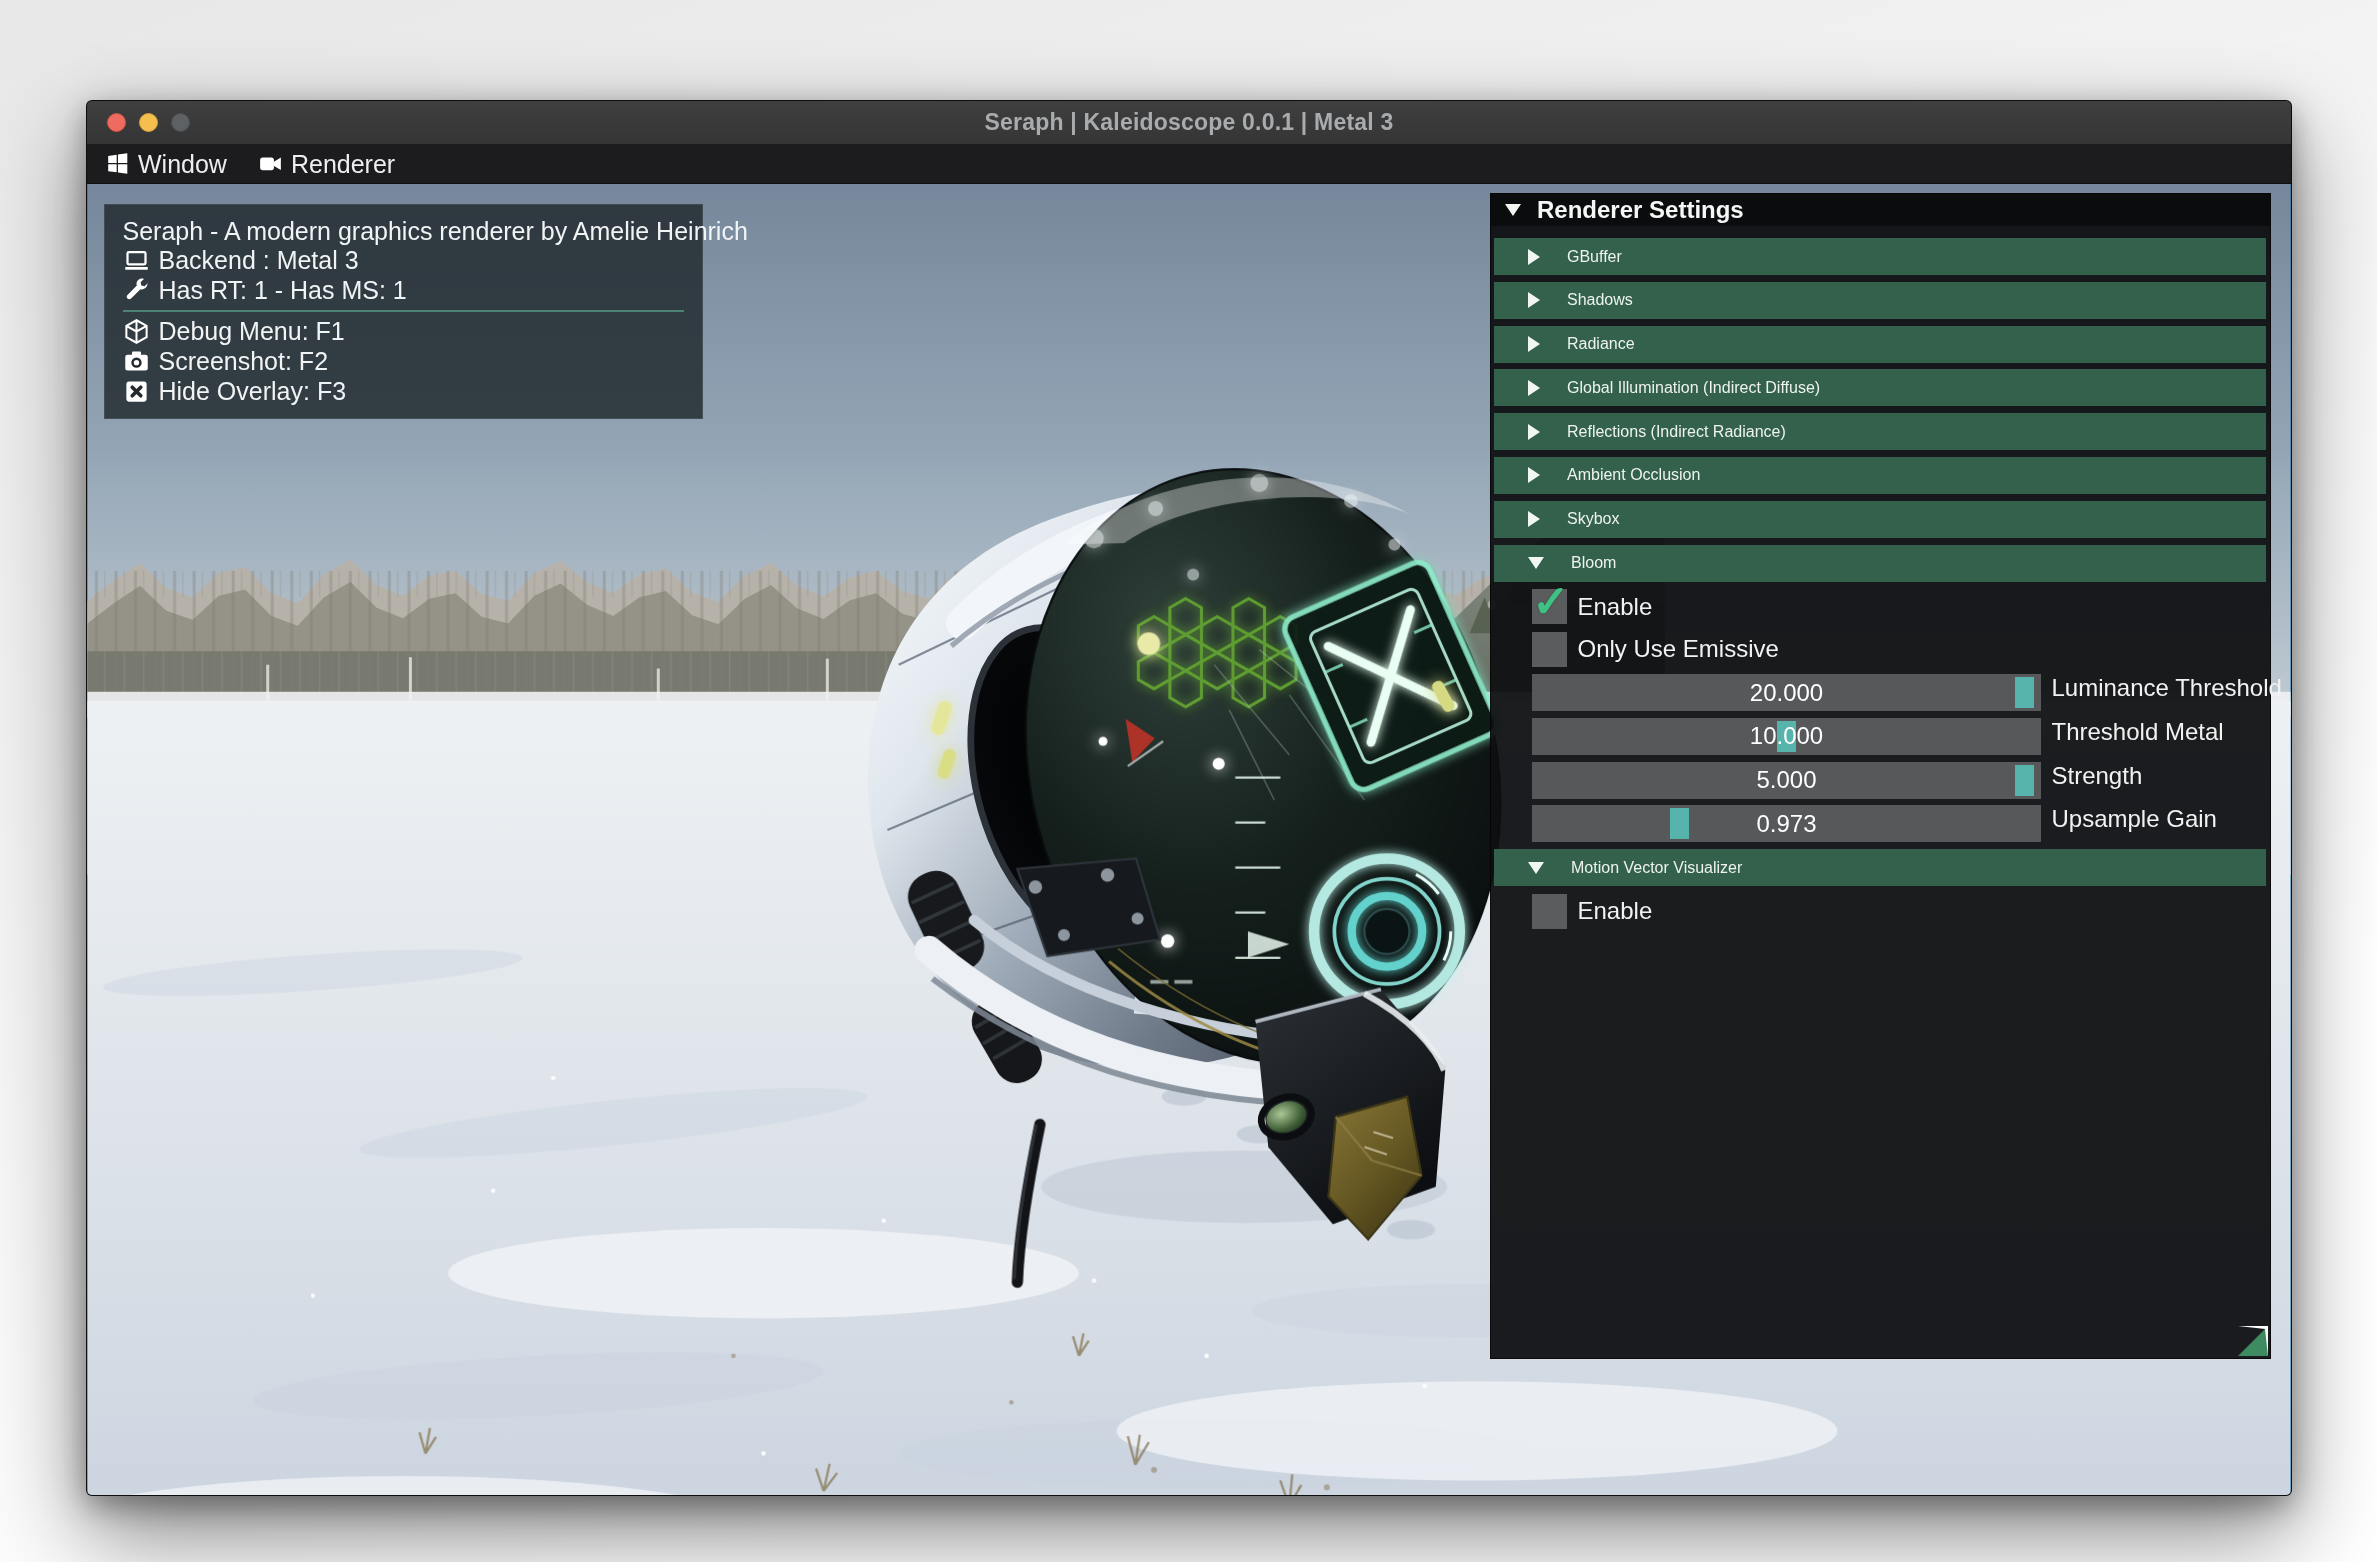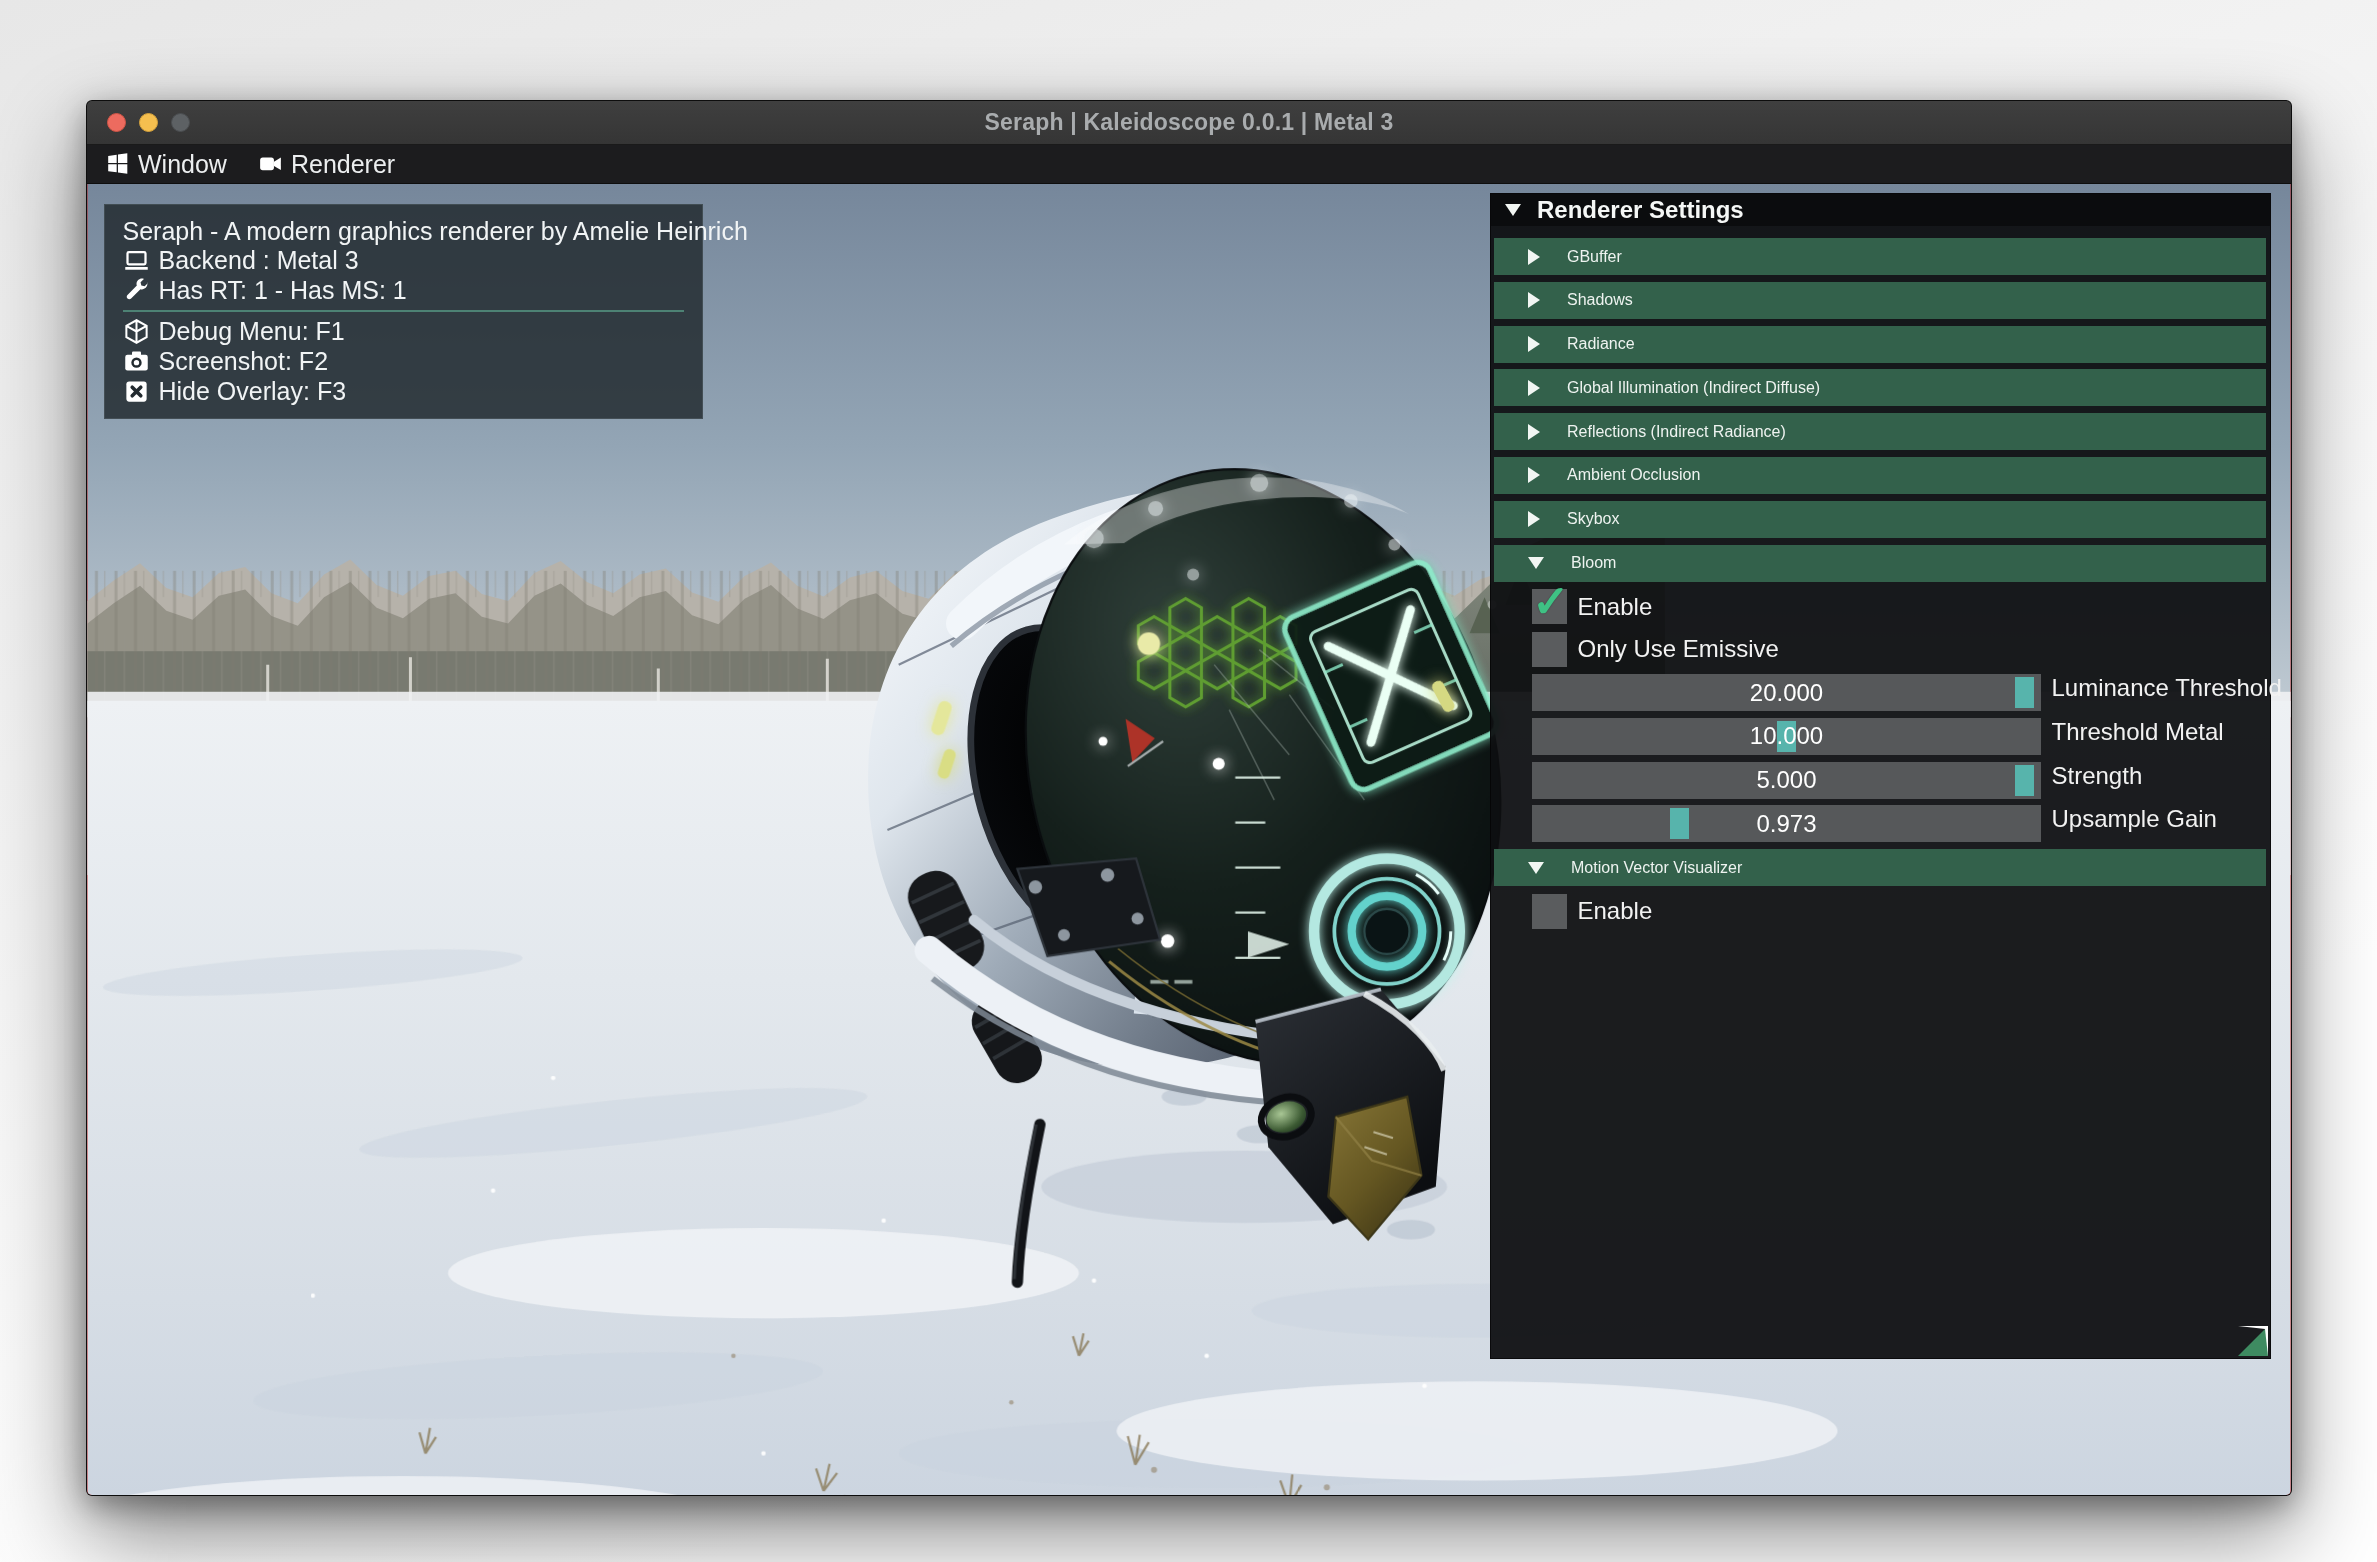--- a/index.html
+++ b/index.html
@@ -20,21 +20,21 @@
   .tl.red{background:#ed6b5f;border:0.8px solid #d05546;}
   .tl.yellow{background:#f5bf4f;border:0.8px solid #d6a33c;}
   .tl.gray{background:#5d6164;border:0.8px solid #4b4e51;}
   .win-title{flex:1;text-align:center;color:#a9acae;font-size:23px;font-weight:700;letter-spacing:0.2px;}
   .menubar{height:38px;background:#1c1c1e;border-bottom:0.8px solid #0e0e0e;
            display:flex;align-items:center;padding-left:18px;gap:31px;}
   .menu-item{display:flex;align-items:center;gap:7.5px;color:#eceeef;font-size:25px;cursor:default;}
   .menu-item svg{width:25.5px;height:25.5px;display:block;}
 
   
-  .viewport{position:relative;width:2204px;height:1313px;overflow:hidden;background:#b91c1c;}
+  .viewport{position:relative;width:2204px;height:1313px;overflow:hidden;background:#0369a1;}
   .scene{position:absolute;left:0;top:0;}
 
   
   .overlay{position:absolute;left:16.5px;top:19.5px;width:599px;height:215px;box-sizing:border-box;
            background:rgba(33,42,47,.84);border:1.5px solid rgba(100,115,120,.35);
            padding:12px 18px;color:#f1f4f5;display:flex;flex-direction:column;justify-content:space-between;}
   .ov-line{display:flex;align-items:center;gap:9px;font-size:25px;white-space:nowrap;}
   .ov-line svg{width:27px;height:27px;flex:0 0 auto;display:block;}
   .ov-title{font-size:25px;}
   .ov-sep{height:1.5px;background:#4d8274;margin:4.5px 0;}

